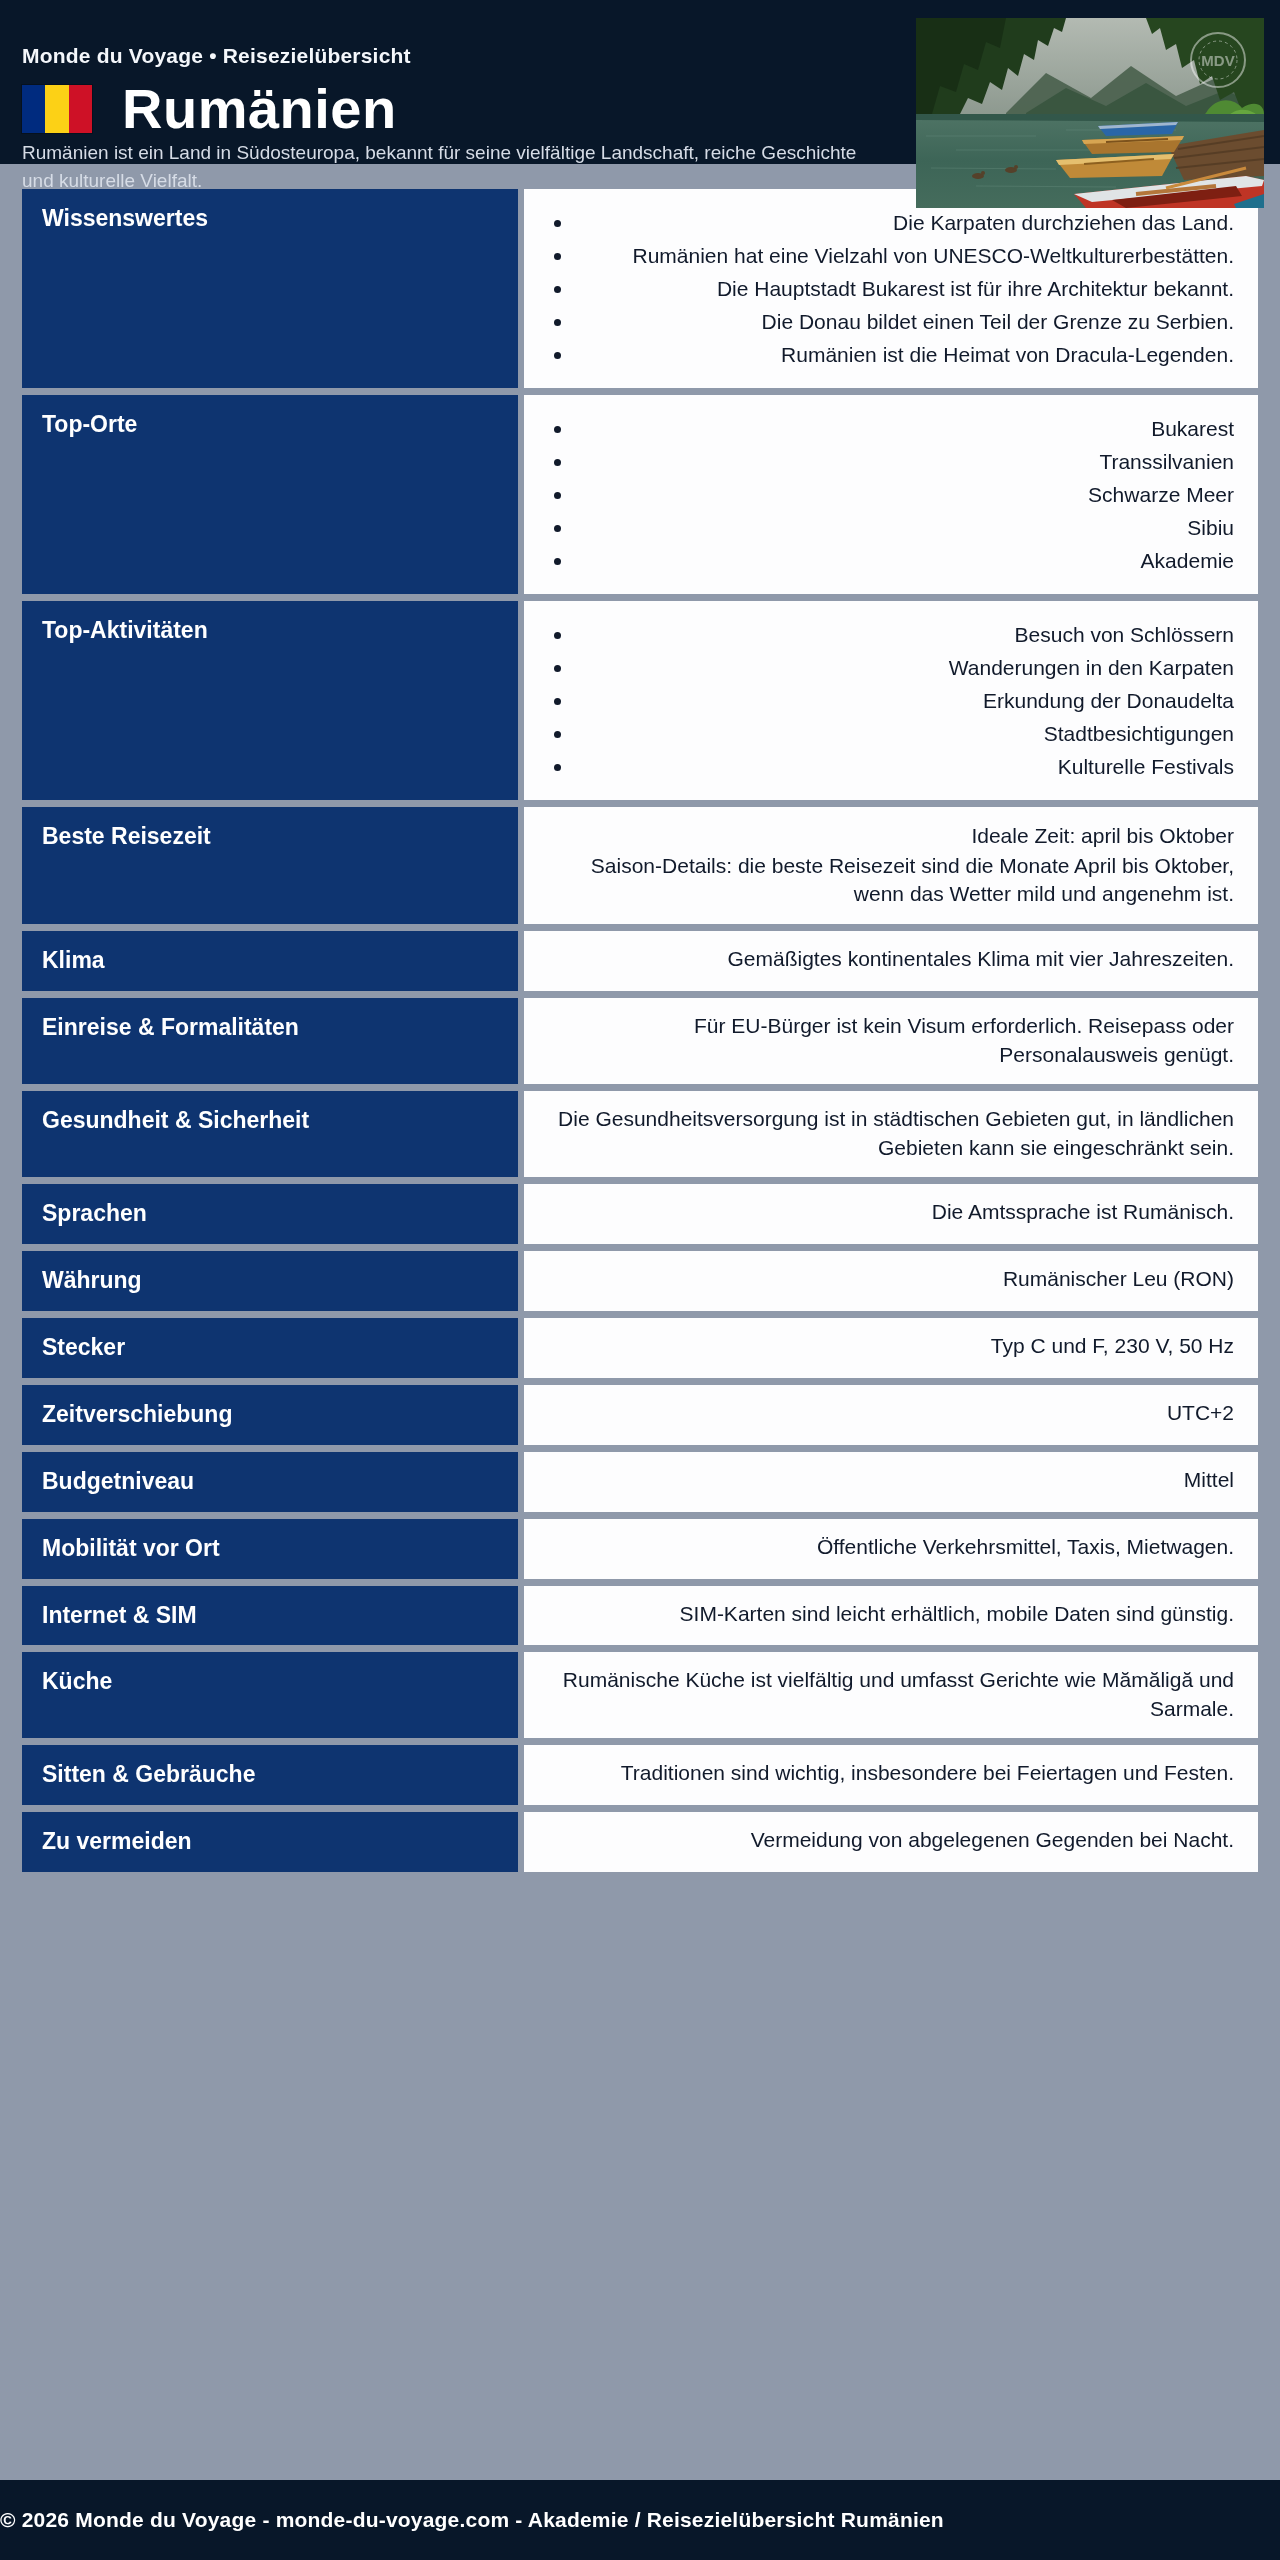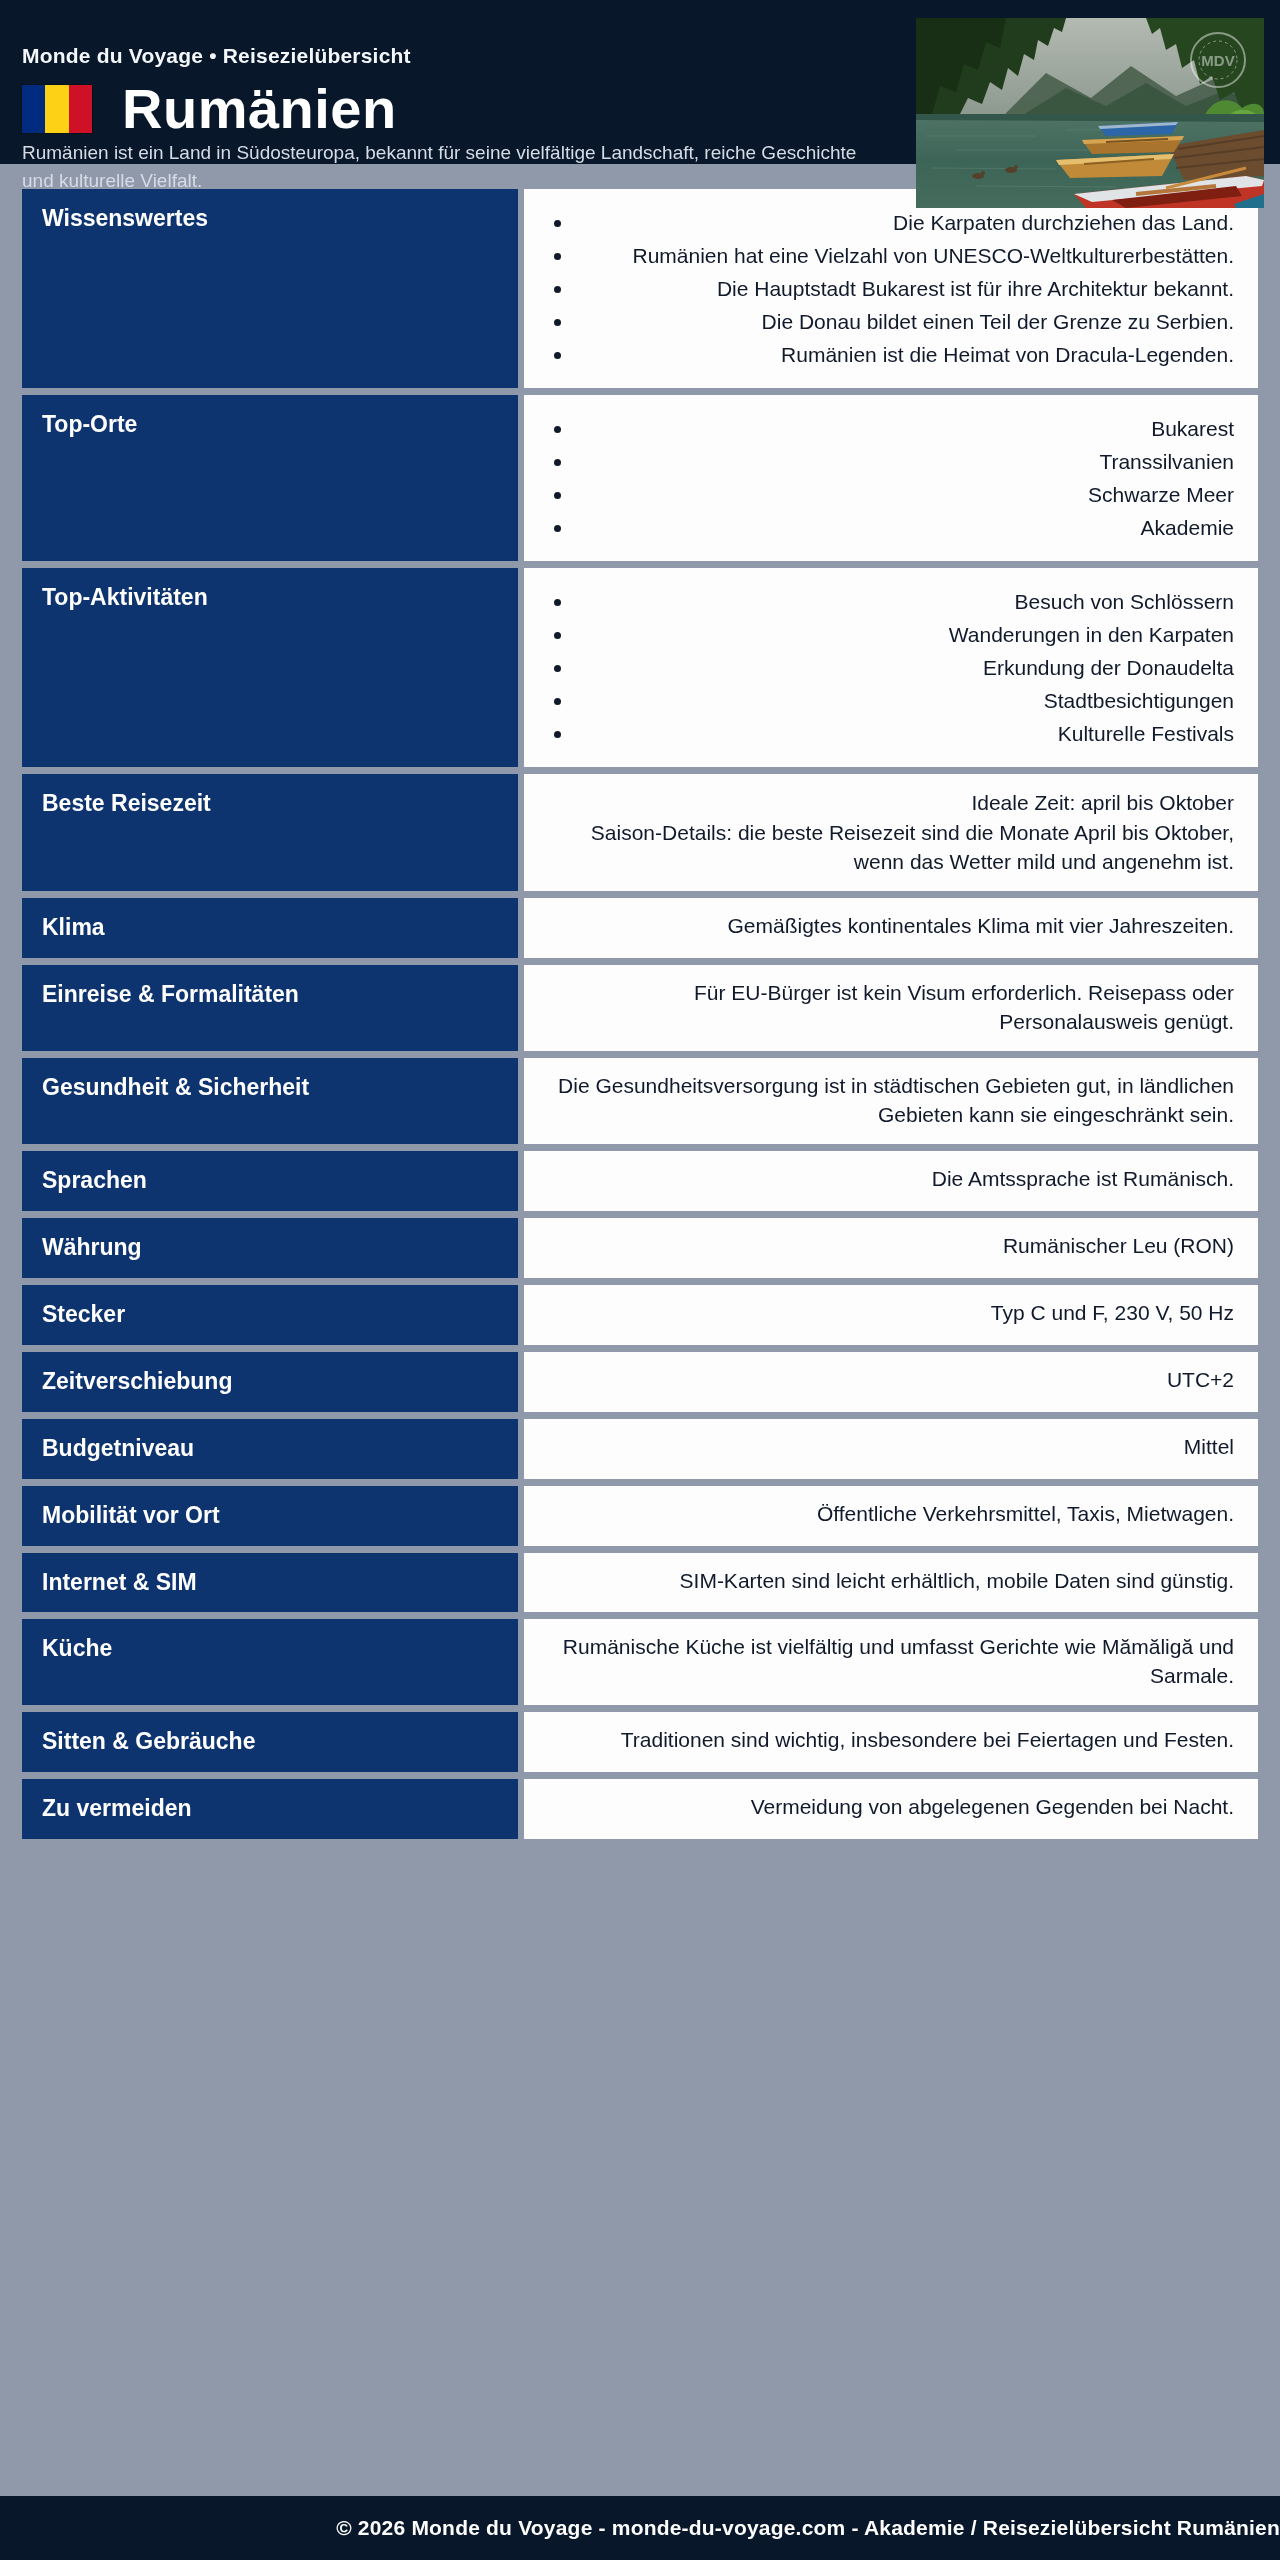--- a/index.html
+++ b/index.html
@@ -128,26 +128,26 @@
     background:var(--text-dark);
   }
   .tcontent .line{margin:1px 0;}
 
   
   .site-footer{
     position:absolute;
     left:0;
     bottom:0;
     width:1280px;
-    height:64px;
+    height:80px;
     background:var(--header-bg);
     color:#fff;
     display:flex;
     align-items:center;
-    justify-content:flex-end;
+    justify-content:flex-start;
     font-size:21px;
     font-weight:bold;
     letter-spacing:.2px;
   }
 </style>
 </head>
 <body>
 
 <header class="hero">
   <div class="breadcrumb">Monde du Voyage • Reisezielübersicht</div>
@@ -254,20 +254,21 @@
         </ul>
       </div>
     </div>
     <div class="trow">
       <div class="tlabel">Top-Orte</div>
       <div class="tcontent">
         <ul>
           <li>Bukarest</li>
           <li>Transsilvanien</li>
           <li>Schwarze Meer</li>
+          <li>Sibiu</li>
           <li>Akademie</li>
         </ul>
       </div>
     </div>
     <div class="trow">
       <div class="tlabel">Top-Aktivitäten</div>
       <div class="tcontent">
         <ul>
           <li>Besuch von Schlössern</li>
           <li>Wanderungen in den Karpaten</li>

